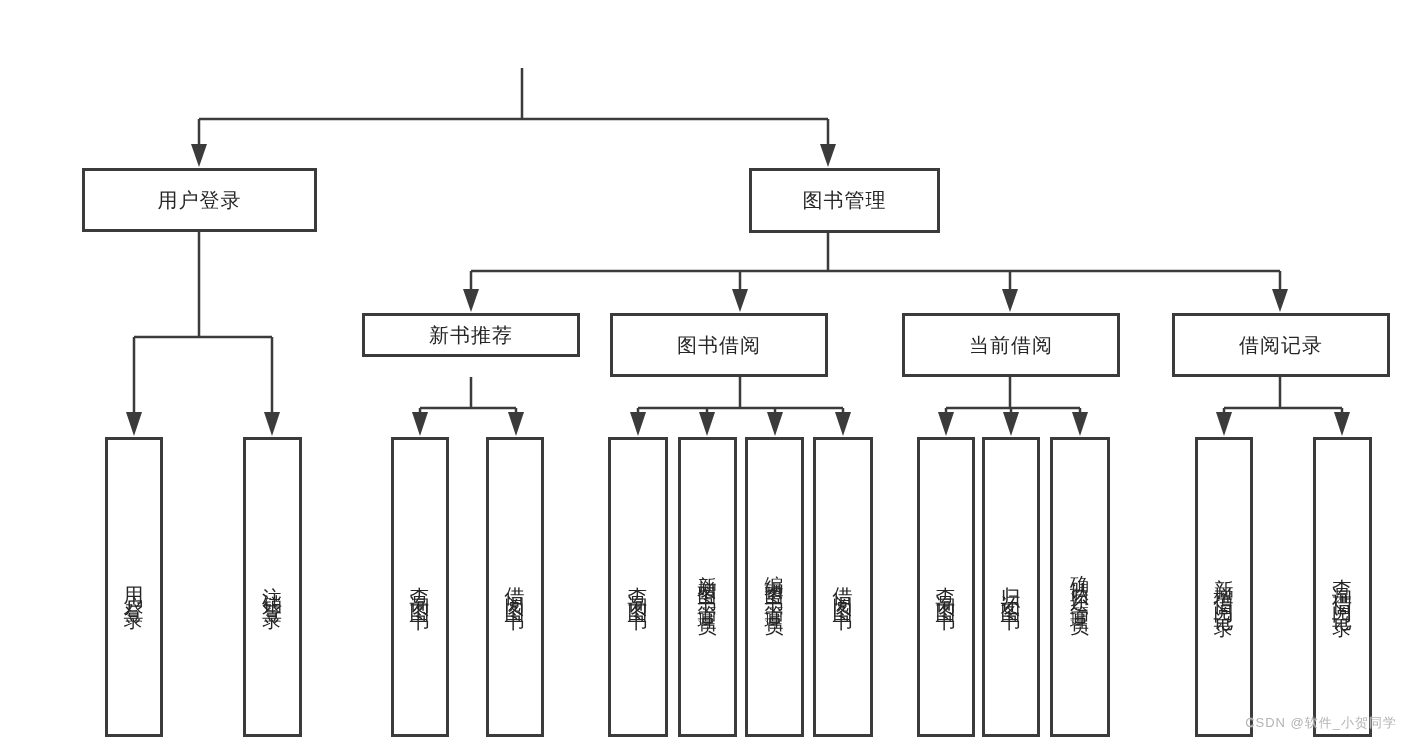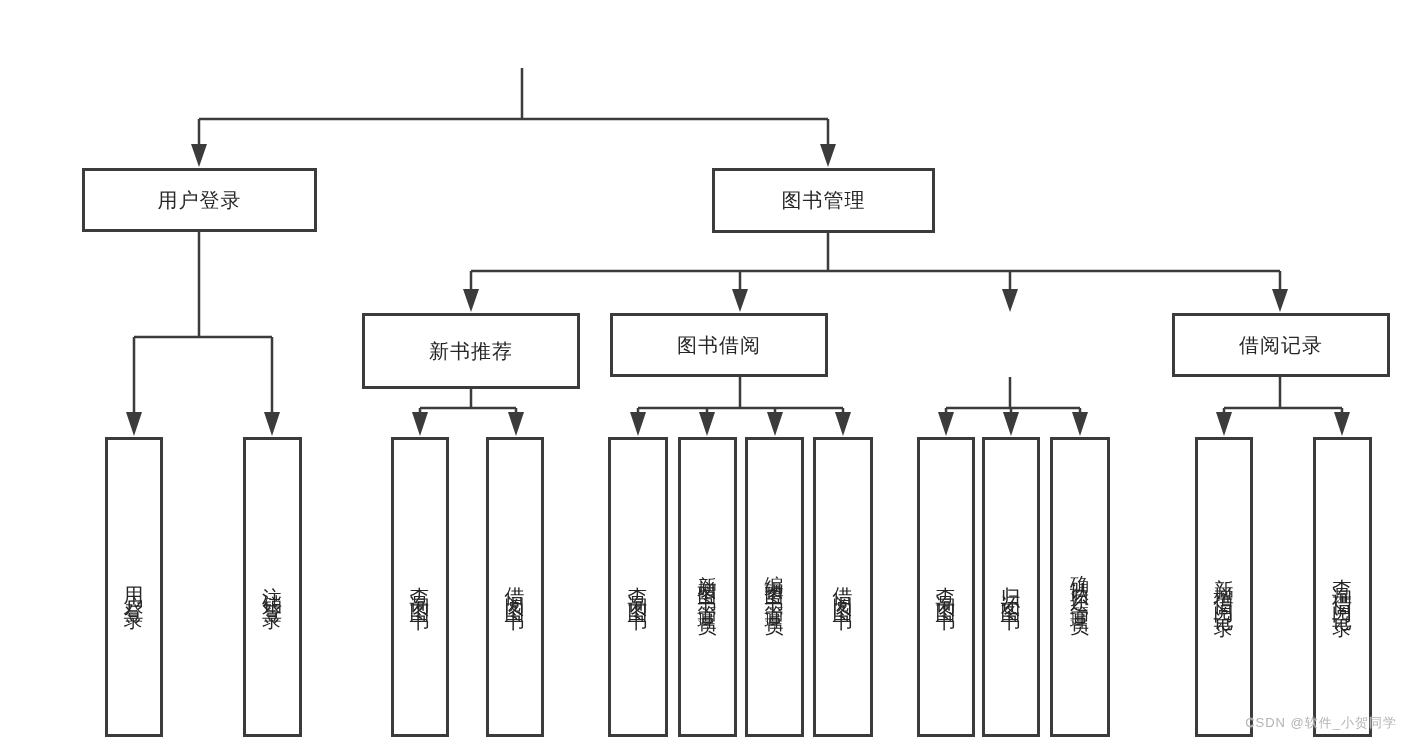--- a/index.html
+++ b/index.html
@@ -69,29 +69,32 @@
       <polygon points="1072,412 1088,412 1080,436"></polygon>
       <polygon points="1216,412 1232,412 1224,436"></polygon>
       <polygon points="1334,412 1350,412 1342,436"></polygon>
     </g>
   </svg>
 
 
   <div class="node h" style="left:82px;top:168px;width:235px;height:64px;">
     <span class="lbl">用户登录</span>
   </div>
-  <div class="node h" style="left:712px;top:168px;width:223px;height:65px;">
+  <div class="node h" style="left:749px;top:168px;width:191px;height:65px;">
     <span class="lbl">图书管理</span>
   </div>
 
-  <div class="node h" style="left:362px;top:313px;width:218px;height:76px;">
+  <div class="node h" style="left:362px;top:313px;width:218px;height:44px;">
     <span class="lbl">新书推荐</span>
   </div>
   <div class="node h" style="left:610px;top:313px;width:218px;height:64px;">
     <span class="lbl">图书借阅</span>
+  </div>
+  <div class="node h" style="left:902px;top:313px;width:218px;height:64px;">
+    <span class="lbl">当前借阅</span>
   </div>
   <div class="node h" style="left:1172px;top:313px;width:218px;height:64px;">
     <span class="lbl">借阅记录</span>
   </div>
 
   <div class="node v" style="left:105px;top:437px;width:58px;height:300px;">
     <span class="lbl">用户登录</span>
   </div>
   <div class="node v" style="left:243px;top:437px;width:59px;height:300px;">
     <span class="lbl">注销登录</span>

